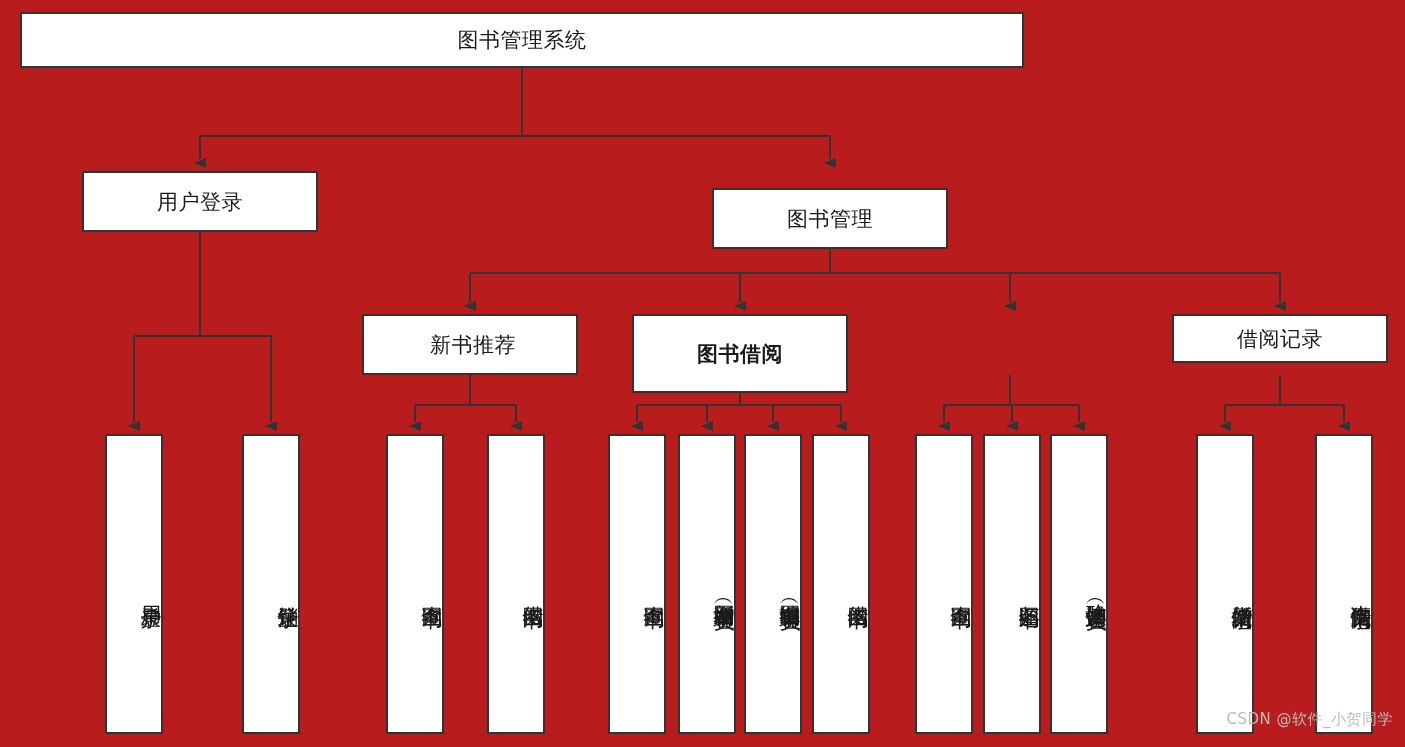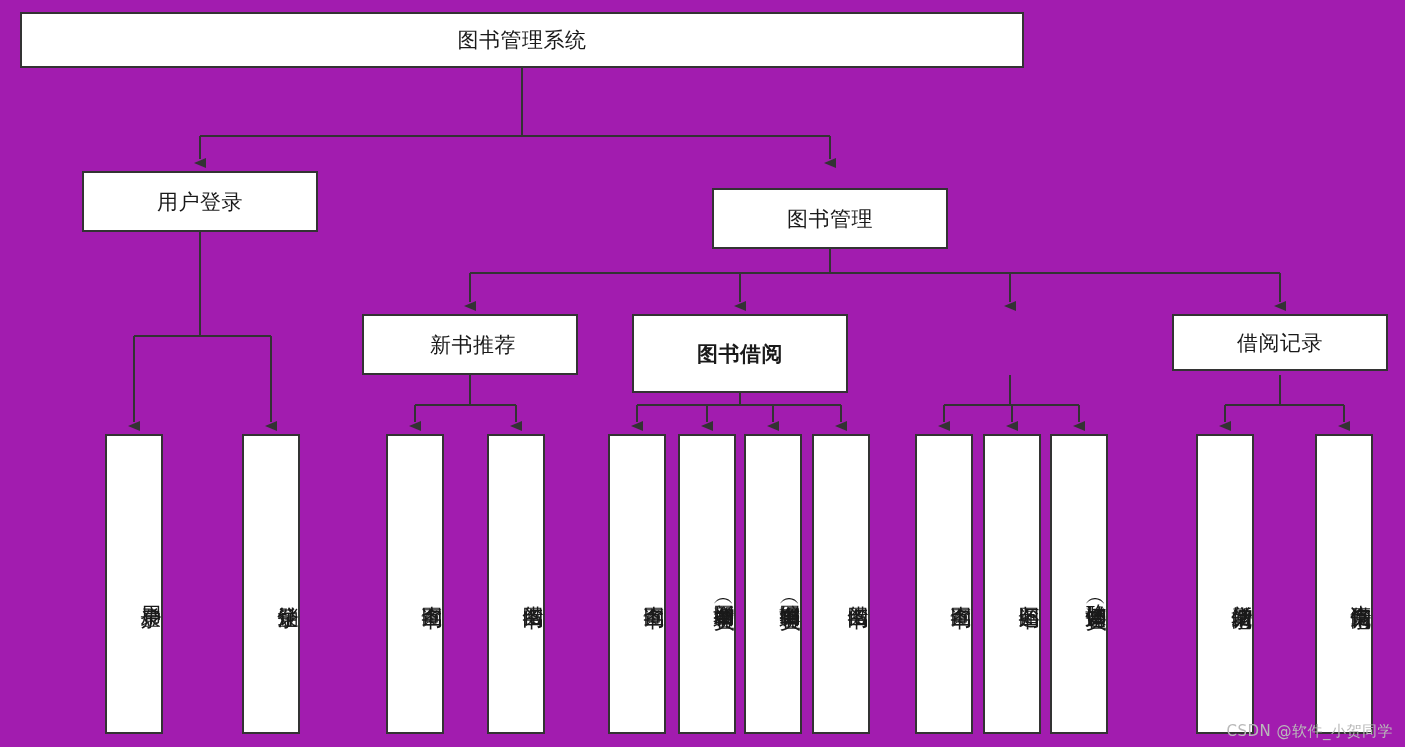--- a/index.html
+++ b/index.html
@@ -4,21 +4,21 @@
 <style>
   html, body {
     margin: 0;
     padding: 0;
     background: #ffffff;
   }
   #canvas {
     position: relative;
     width: 1405px;
     height: 747px;
-    background: #a21caf;
+    background: #b91c1c;
     font-family: "DejaVu Sans", "Liberation Sans", sans-serif;
     overflow: hidden;
   }
   svg#edges {
     position: absolute;
     left: 0;
     top: 0;
     width: 1405px;
     height: 747px;
     pointer-events: none;
@@ -48,21 +48,21 @@
     letter-spacing: 1px;
   }
   .node.vert .vlabel {
     writing-mode: vertical-rl;
     text-orientation: upright;
     white-space: nowrap;
   }
   #watermark {
     position: absolute;
     right: 12px;
-    bottom: 6px;
+    bottom: 18px;
     font-size: 15px;
     color: #b9b9b9;
     letter-spacing: 0.5px;
     font-family: "DejaVu Sans", "Liberation Sans", sans-serif;
     white-space: nowrap;
   }
 </style>
 </head>
 <body>
 
@@ -128,21 +128,21 @@
   <div class="node horiz" style="left:712px; top:188px; width:236px; height:61px;">
     <span>图书管理</span>
   </div>
 
   <div class="node horiz" style="left:362px; top:314px; width:216px; height:61px;padding-left:6px;">
     <span>新书推荐</span>
   </div>
   <div class="node horiz" style="left:632px; top:314px; width:216px; height:79px;font-weight:bold;">
     <span>图书借阅</span>
   </div>
-  <div class="node horiz" style="left:1172px; top:314px; width:216px; height:57px;text-align:right;">
+  <div class="node horiz" style="left:1172px; top:314px; width:216px; height:49px;text-align:right;">
     <span>借阅记录</span>
   </div>
 
   <div class="node vert" style="left:105px; top:434px; width:58px; height:300px;">
     <span class="vlabel">用户登录</span>
   </div>
   <div class="node vert" style="left:242px; top:434px; width:58px; height:300px;">
     <span class="vlabel">注销登录</span>
   </div>
   <div class="node vert" style="left:386px; top:434px; width:58px; height:300px;">

